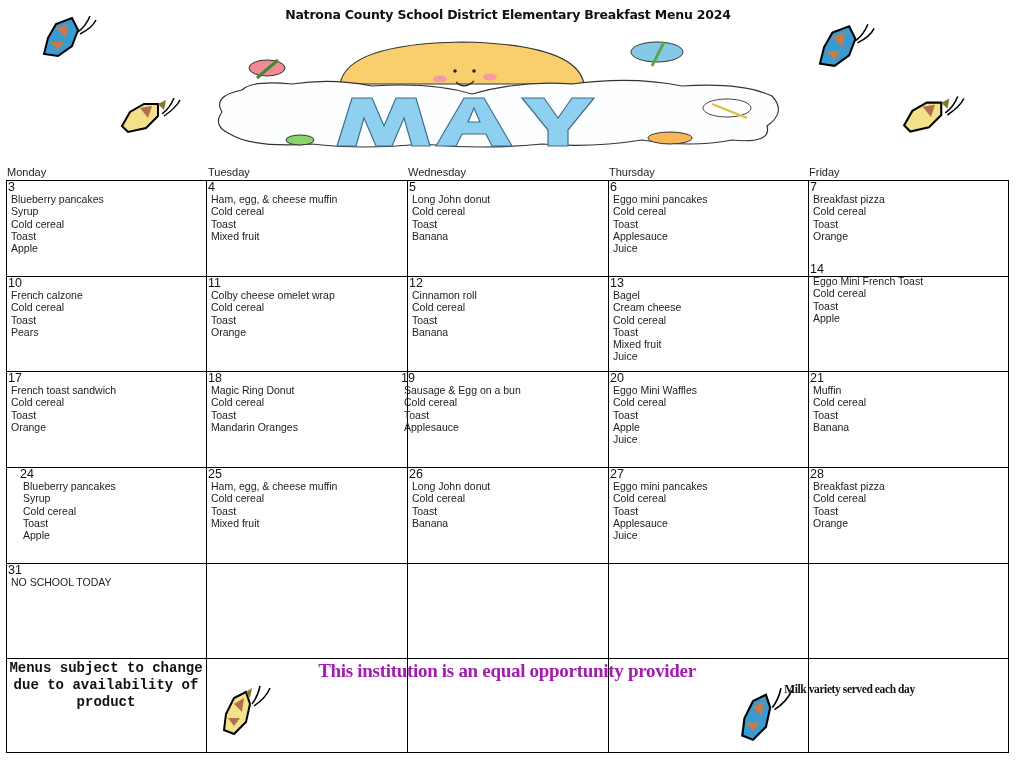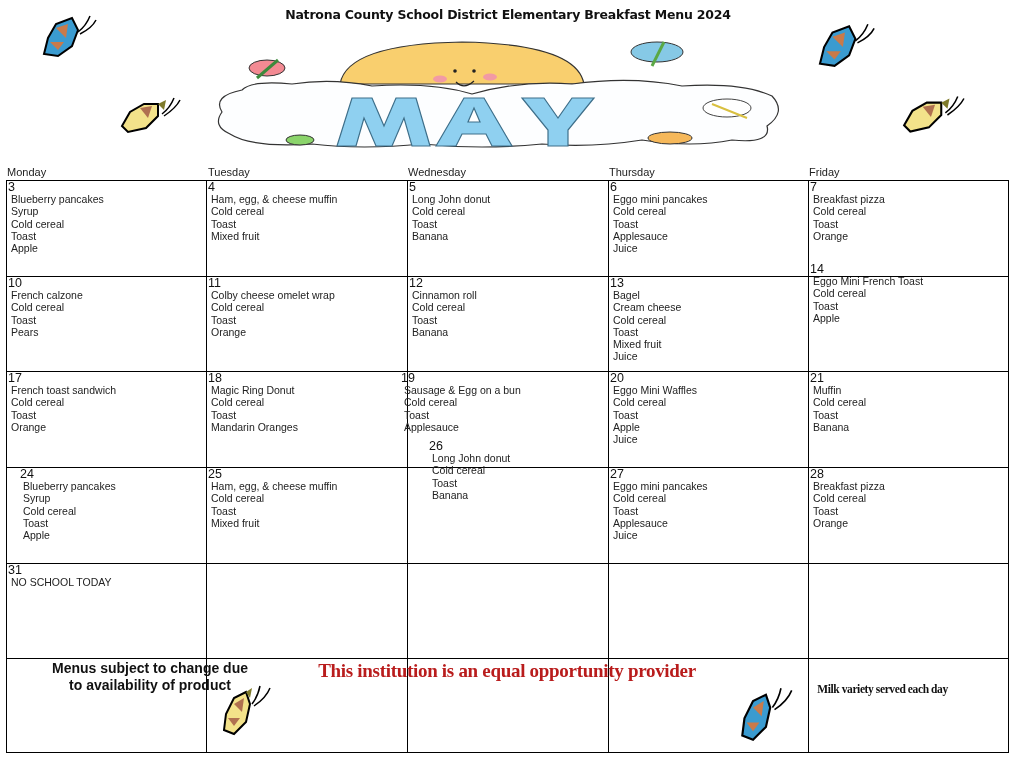--- a/index.html
+++ b/index.html
@@ -7,23 +7,23 @@
   .title { position:absolute; left:0; top:7px; width:1016px; text-align:center; font-family:"DejaVu Sans", sans-serif; font-weight:bold; font-size:12.5px; letter-spacing:-0.2px; color:#111; }
   .banner { position:absolute; left:212px; top:34px; width:575px; height:118px; }
   .bfly { position:absolute; }
   .dayhdr { position:absolute; top:166px; font-size:11px; color:#222; }
   .grid { position:absolute; left:6px; top:180px; width:1003px; height:573px; border:1px solid #000; box-sizing:border-box; }
   .vline { position:absolute; top:0; width:1px; background:#000; height:100%; }
   .hline { position:absolute; left:0; height:1px; background:#000; width:100%; }
   .cell { position:absolute; box-sizing:border-box; padding:1px 0 0 1px; }
   .cell .num { font-size:12.5px; line-height:11px; display:block; color:#111; }
   .cell .item { font-size:10.5px; line-height:12.3px; display:block; padding-left:3px; color:#222; }
-  .foot-left { position:absolute; left:6px; top:658px; width:200px; text-align:center; font-family:Liberation Sans, sans-serif; font-weight:bold; font-size:14px; line-height:17px; padding-top:2px; color:#111;padding-left:44px; }
-  .foot-mid { position:absolute; left:206px; top:660px; width:602px; text-align:center; font-family:"Liberation Serif", serif; font-weight:bold; font-size:19px; color:#b91c1c; letter-spacing:-0.3px; }
-  .foot-right { position:absolute; left:803px; top:681px; width:159px; text-align:center; font-family:"Liberation Serif", serif; font-weight:bold; font-size:11.5px; line-height:16px; color:#111; letter-spacing:-0.4px; }
+  .foot-left { position:absolute; left:6px; top:658px; width:200px; text-align:center; font-family:Liberation Mono, monospace; font-weight:bold; font-size:14px; line-height:17px; padding-top:2px; color:#111; }
+  .foot-mid { position:absolute; left:206px; top:660px; width:602px; text-align:center; font-family:"Liberation Serif", serif; font-weight:bold; font-size:19px; color:#a21caf; letter-spacing:-0.3px; }
+  .foot-right { position:absolute; left:770px; top:681px; width:159px; text-align:center; font-family:"Liberation Serif", serif; font-weight:bold; font-size:11.5px; line-height:16px; color:#111; letter-spacing:-0.4px; }
 </style>
 </head>
 <body>
 
 <div class="title">Natrona County School District Elementary Breakfast Menu 2024</div>
 
 <svg class="banner" viewBox="0 0 575 118">
 
   <path d="M128 50 Q135 10 250 8 Q365 10 372 50 Z" fill="#f9cf6e" stroke="#333" stroke-width="1.2"></path>
   <circle cx="243" cy="37" r="1.8" fill="#222"></circle>
@@ -218,21 +218,21 @@
       <span class="item">Toast</span>
       <span class="item">Apple</span>
     </div>
     <div class="cell" style="left: 207px; top: 468px; width: 200px; height: 95px;">
       <span class="num">25</span>
       <span class="item">Ham, egg, &amp; cheese muffin</span>
       <span class="item">Cold cereal</span>
       <span class="item">Toast</span>
       <span class="item">Mixed fruit</span>
     </div>
-    <div class="cell" style="left: 408px; top: 440px; width: 200px; height: 95px; margin-left: 20px;">
+    <div class="cell" style="left: 408px; top: 468px; width: 200px; height: 95px;">
       <span class="num">26</span>
       <span class="item">Long John donut</span>
       <span class="item">Cold cereal</span>
       <span class="item">Toast</span>
       <span class="item">Banana</span>
     </div>
     <div class="cell" style="left: 609px; top: 468px; width: 199px; height: 95px;">
       <span class="num">27</span>
       <span class="item">Eggo mini pancakes</span>
       <span class="item">Cold cereal</span>

